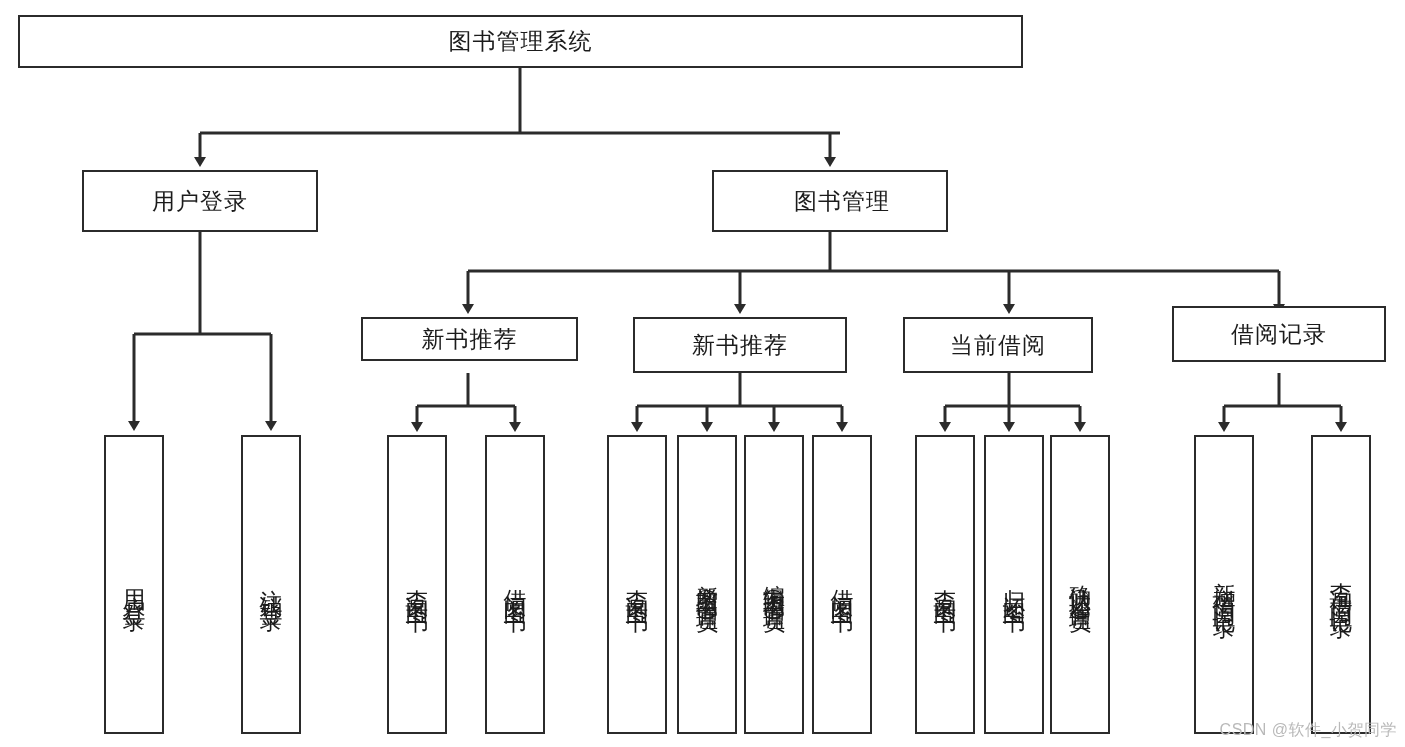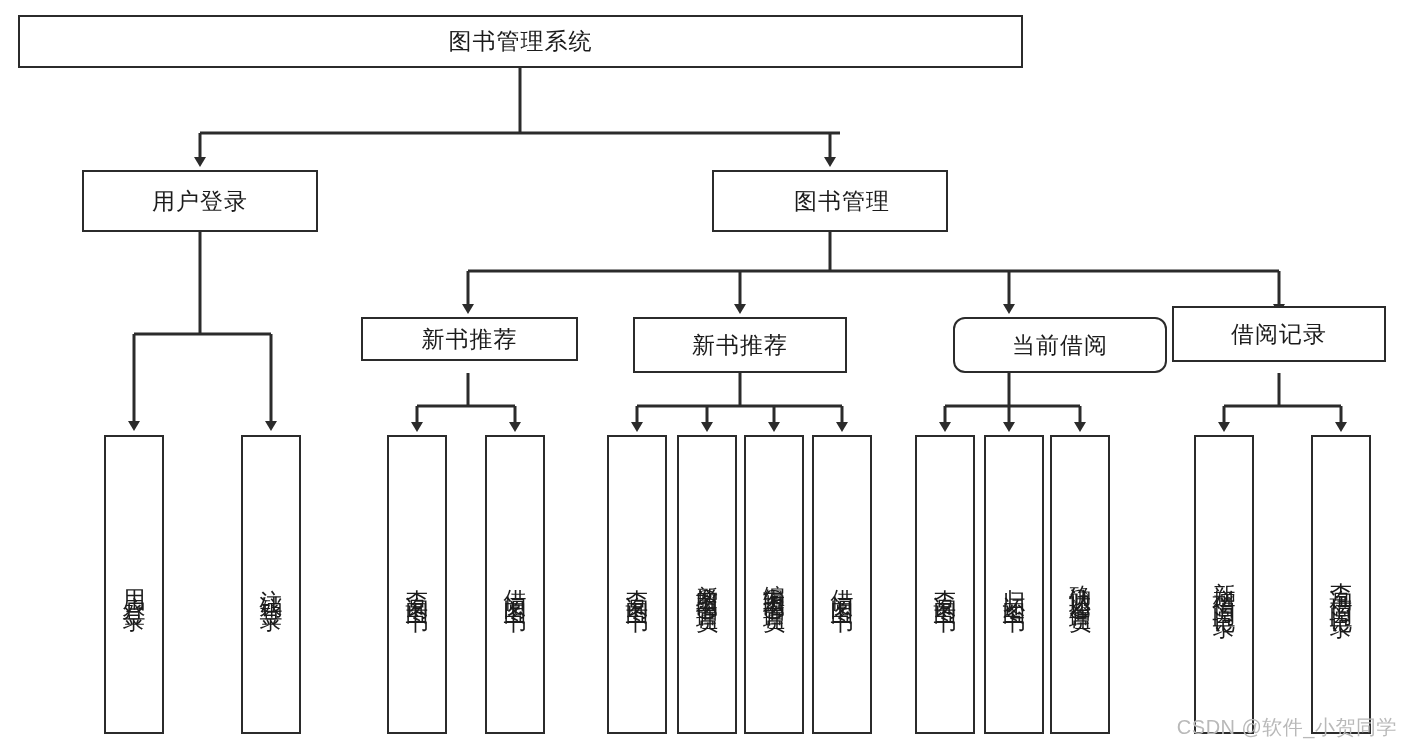--- a/index.html
+++ b/index.html
@@ -65,21 +65,21 @@
     white-space: nowrap;
   }
   .node.vert.long .label {
     letter-spacing: 4px;
     font-size: 22px;
   }
   #watermark {
     position: absolute;
     right: 8px;
     bottom: 6px;
-    font-size: 20px;
+    font-size: 16px;
     color: #b9b9b9;
     white-space: nowrap;
     letter-spacing: 0.5px;
   }
 </style>
 </head>
 <body>
 
 <div id="canvas">
 
@@ -155,21 +155,21 @@
   <div class="node horiz" style="left:712px; top:170px; width:236px; height:62px;padding-left:24px;">
     <span class="label">图书管理</span>
   </div>
 
   <div class="node horiz" style="left:361px; top:317px; width:217px; height:44px;">
     <span class="label">新书推荐</span>
   </div>
   <div class="node horiz" style="left:633px; top:317px; width:214px; height:56px;">
     <span class="label">新书推荐</span>
   </div>
-  <div class="node horiz" style="left:953px; top:317px; width:214px; height:56px;border-radius:12px;">
+  <div class="node horiz" style="left:903px; top:317px; width:190px; height:56px;">
     <span class="label">当前借阅</span>
   </div>
   <div class="node horiz" style="left:1172px; top:306px; width:214px; height:56px;">
     <span class="label">借阅记录</span>
   </div>
 
   <div class="node vert" style="left:104px; top:435px; width:60px; height:299px;">
     <span class="label">用户登录</span>
   </div>
   <div class="node vert" style="left:241px; top:435px; width:60px; height:299px;">

